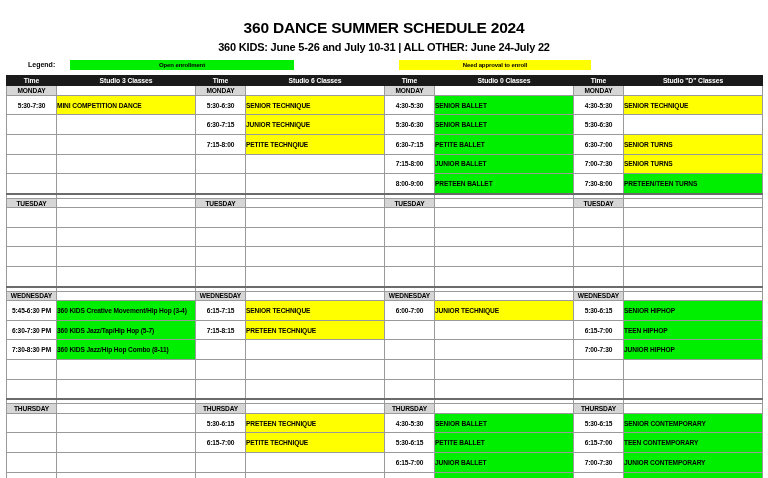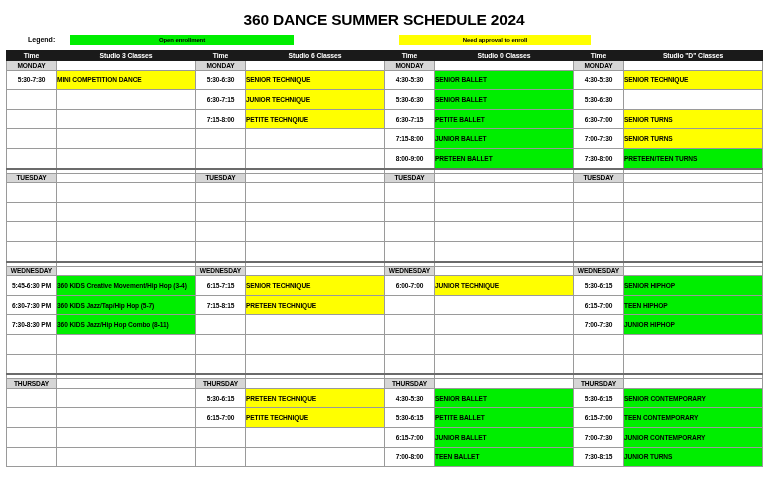--- a/index.html
+++ b/index.html
@@ -1,21 +1,21 @@
 <!DOCTYPE html>
 <html><head>
 <meta charset="utf-8">
 <style>
   html,body{margin:0;padding:0;}
   body{
     width:768px;height:478px;overflow:hidden;background:#ffffff;
     font-family:"Liberation Sans","DejaVu Sans",sans-serif;
     color:#000;
   }
-  .page{width:768px;height:382px;position:relative;box-sizing:border-box;padding:0 6px;}
+  .page{width:768px;height:382px;position:relative;box-sizing:border-box;padding:8px 6px;}
 
   
   .title{
     text-align:center;font-size:15.5px;font-weight:bold;letter-spacing:-0.2px;
     padding-top:11px;line-height:1.1;
   }
   .subtitle{
     text-align:center;font-size:11px;font-weight:bold;letter-spacing:-0.2px;
     padding-top:5px;line-height:1.1;
   }
@@ -59,20 +59,21 @@
   .thickline td{height:3px;background:#ffffff;border-left:1px solid #9a9a9a;border-right:1px solid #9a9a9a;border-top:2px solid #6b6b6b;border-bottom:1px solid #9a9a9a;}
   col.c-time{width:50px;}
   col.c-class{width:139px;}
 </style>
 </head>
 <body>
 
 <div class="page">
 
   <div class="title">360 DANCE SUMMER SCHEDULE 2024</div>
+  <div class="subtitle">360 KIDS: June 5-26 and July 10-31 | ALL OTHER: June 24-July 22</div>
 
   <div class="legend">
     <span class="legend-label">Legend:</span>
     <span class="legend-chip chip-green">Open enrollment</span>
     <span class="chip-gap"></span>
     <span class="legend-chip chip-yellow">Need approval to enroll</span>
   </div>
 
   <table class="sched">
     <colgroup>

